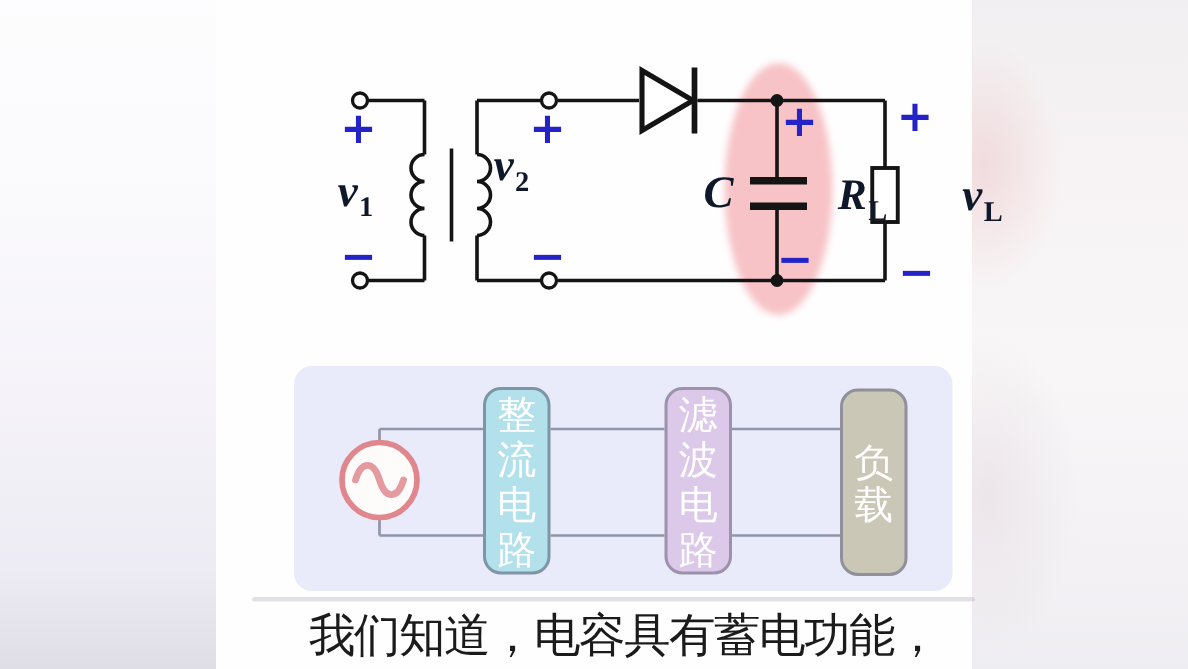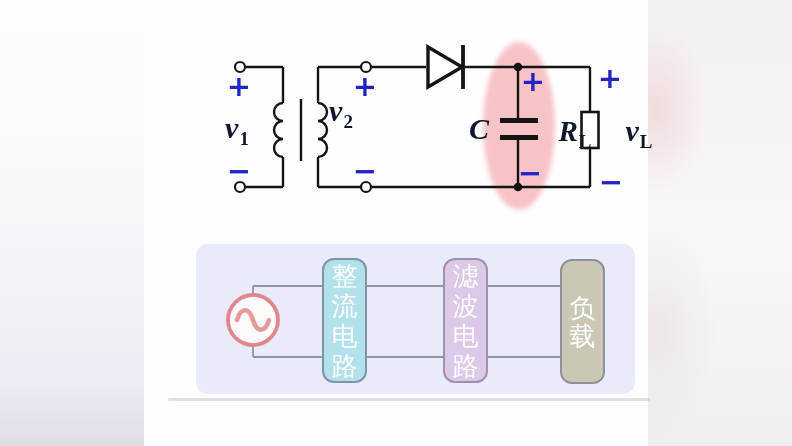--- a/index.html
+++ b/index.html
@@ -110,21 +110,21 @@
     <g>
       <circle cx="253" cy="320" r="25" fill="#fefbfb" stroke="#e0868d" stroke-width="3.8"></circle>
       <path d="M237 320 c4 -13 12 -13 16 0 c4 13 12 13 16 0" fill="none" stroke="#e59aa0" stroke-width="4.6" stroke-linecap="round"></path>
     </g>
   </svg>
 
   <div class="lbl" style="left:237px;top:128px"><span>v</span><span class="sub">1</span></div>
   <div class="lbl" style="left:341px;top:111px"><span>v</span><span class="sub">2</span></div>
   <div class="lbl" style="left:479px;top:129px"><span>C</span></div>
   <div class="lbl" style="left:575px;top:131px;font-size:29px"><span>R</span><span class="sub">L</span></div>
-  <div class="lbl" style="left:639px;top:131px"><span>v</span><span class="sub">L</span></div>
+  <div class="lbl" style="left:655px;top:131px"><span>v</span><span class="sub">L</span></div>
 
   <div class="sign" style="left:239px;top:86px">+</div>
   <div class="sign" style="left:239px;top:171px">−</div>
   <div class="sign" style="left:365px;top:86px">+</div>
   <div class="sign" style="left:365px;top:171px">−</div>
   <div class="sign" style="left:533px;top:81px">+</div>
   <div class="sign" style="left:530px;top:173px">−</div>
   <div class="sign" style="left:610px;top:78px">+</div>
   <div class="sign" style="left:611px;top:182px">−</div>
 
@@ -138,14 +138,15 @@
     <span>滤</span>
     <span>波</span>
     <span>电</span>
     <span>路</span>
   </div>
   <div class="block block-load">
     <span>负</span>
     <span>载</span>
   </div>
 
+  <div class="caption">我们知道，电容具有蓄电功能，</div>
 
 </div>
 
 </body></html>

